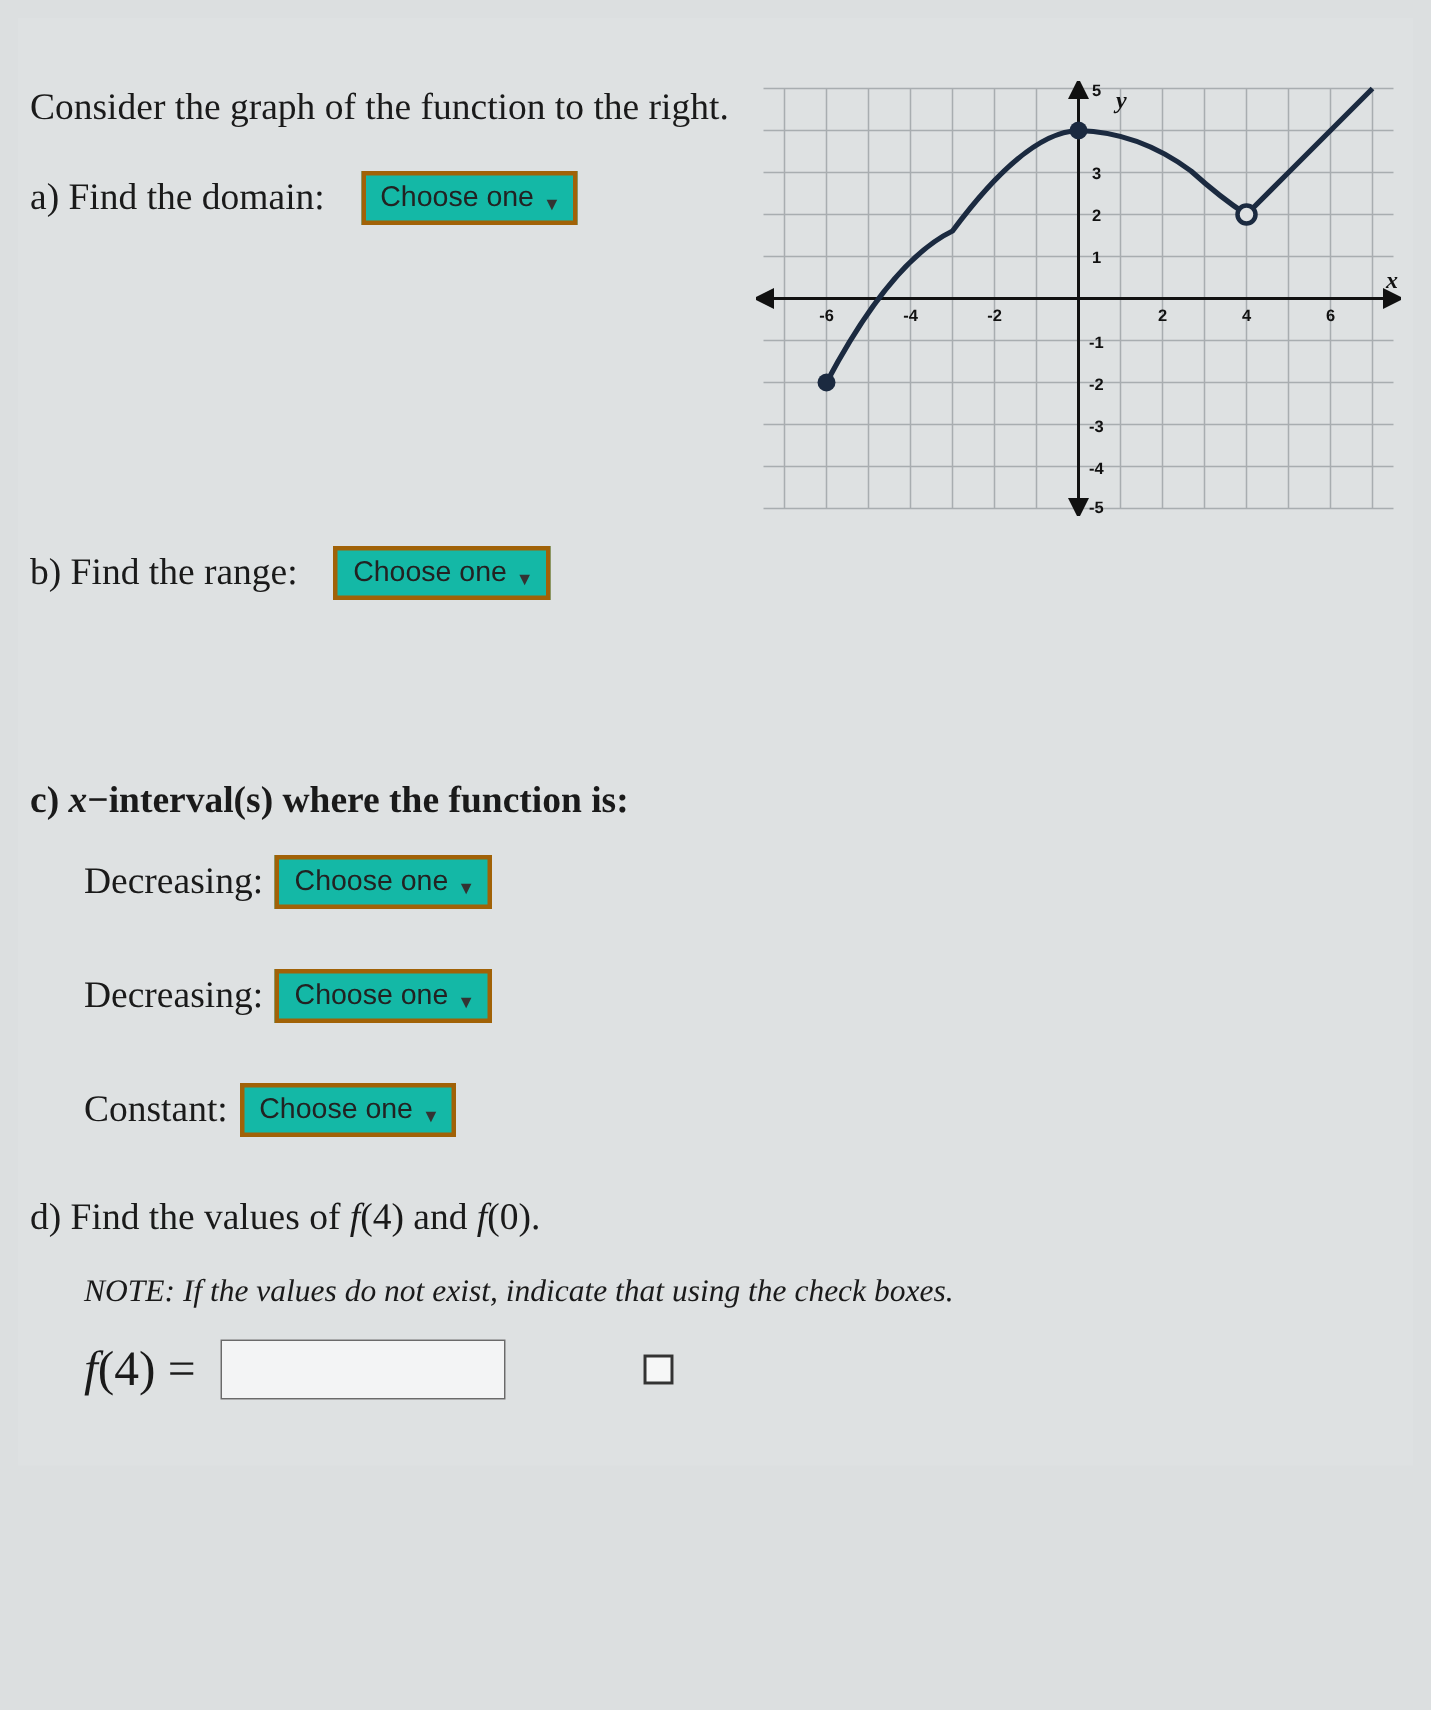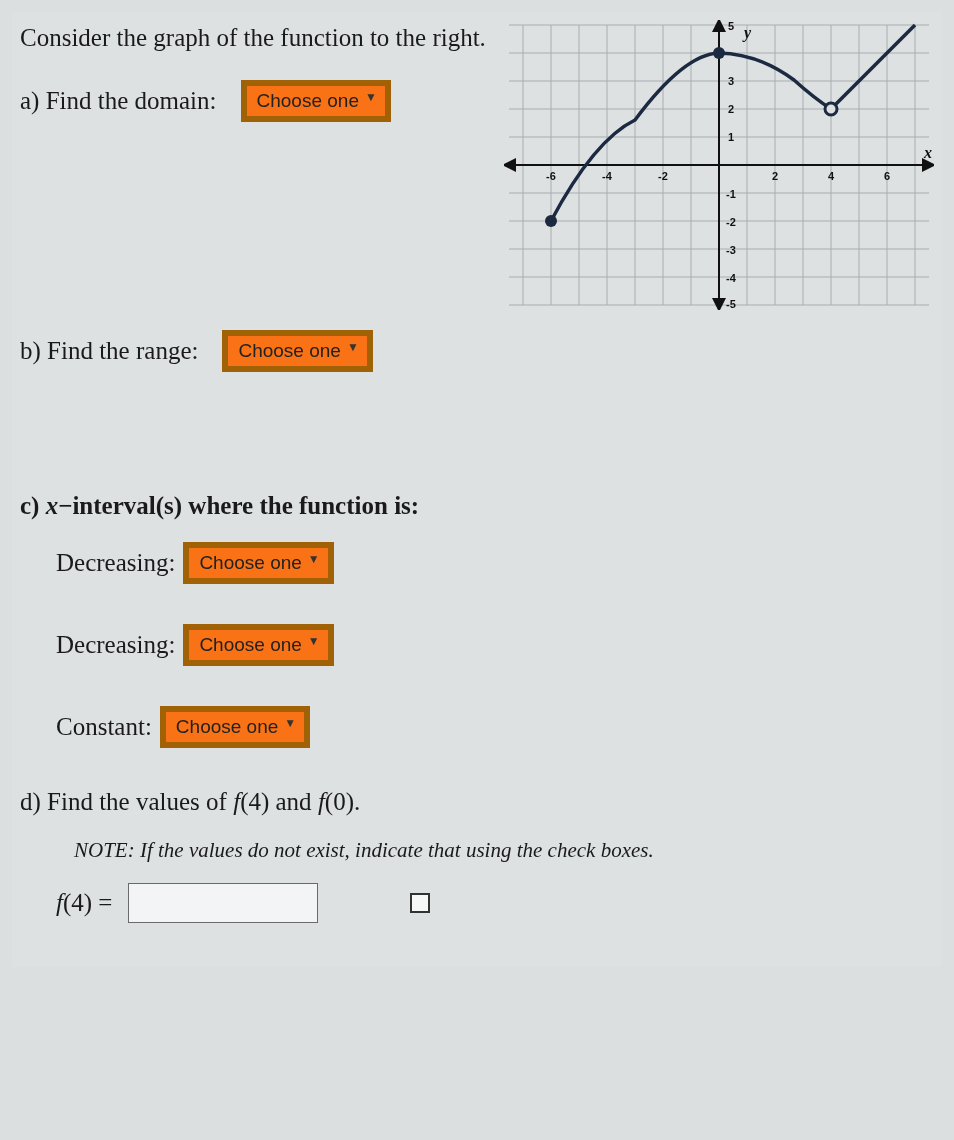--- a/index.html
+++ b/index.html
@@ -13,20 +13,21 @@
   }
   .page {
     position: relative;
     background: #dee1e2;
     padding: 8px;
   }
   .top-row {
     display: flex;
     align-items: flex-start;
     gap: 10px;
+    margin-top: 34px;
   }
   .intro-col {
     flex: 1;
   }
   .intro {
     font-size: 25px;
     line-height: 1.45;
     margin-bottom: 24px;
   }
   .part {
@@ -42,43 +43,43 @@
   .subline {
     font-size: 25px;
     margin-left: 36px;
     margin-bottom: 40px;
     display: flex;
     align-items: center;
     gap: 8px;
   }
   .dropdown {
     display: inline-flex;
-    align-items: flex-start;
+    align-items: flex-end;
     gap: 6px;
     font-family: Arial, Helvetica, sans-serif;
     font-size: 19px;
     color: #222;
-    border: 6px solid #a16207;
-    background: #f97316;
+    border: 3px solid #a16207;
+    background: #14b8a6;
     padding: 4px 8px 4px 10px;
     cursor: pointer;
   }
   .dropdown .tri {
     font-size: 12px;
     color: #333;
   }
   .note {
     font-size: 21px;
     font-style: italic;
-    margin-left: 54px;
+    margin-left: 36px;
     margin-bottom: 20px;
   }
   .d-heading { margin-top: 30px; }
   .frow {
-    font-size: 25px;
+    font-size: 33px;
     margin-left: 36px;
     margin-bottom: 36px;
     display: flex;
     align-items: center;
     gap: 16px;
     flex-wrap: wrap;
   }
   .text-input {
     border: 1px solid #6a6a6a;
     background: #f3f4f5;

